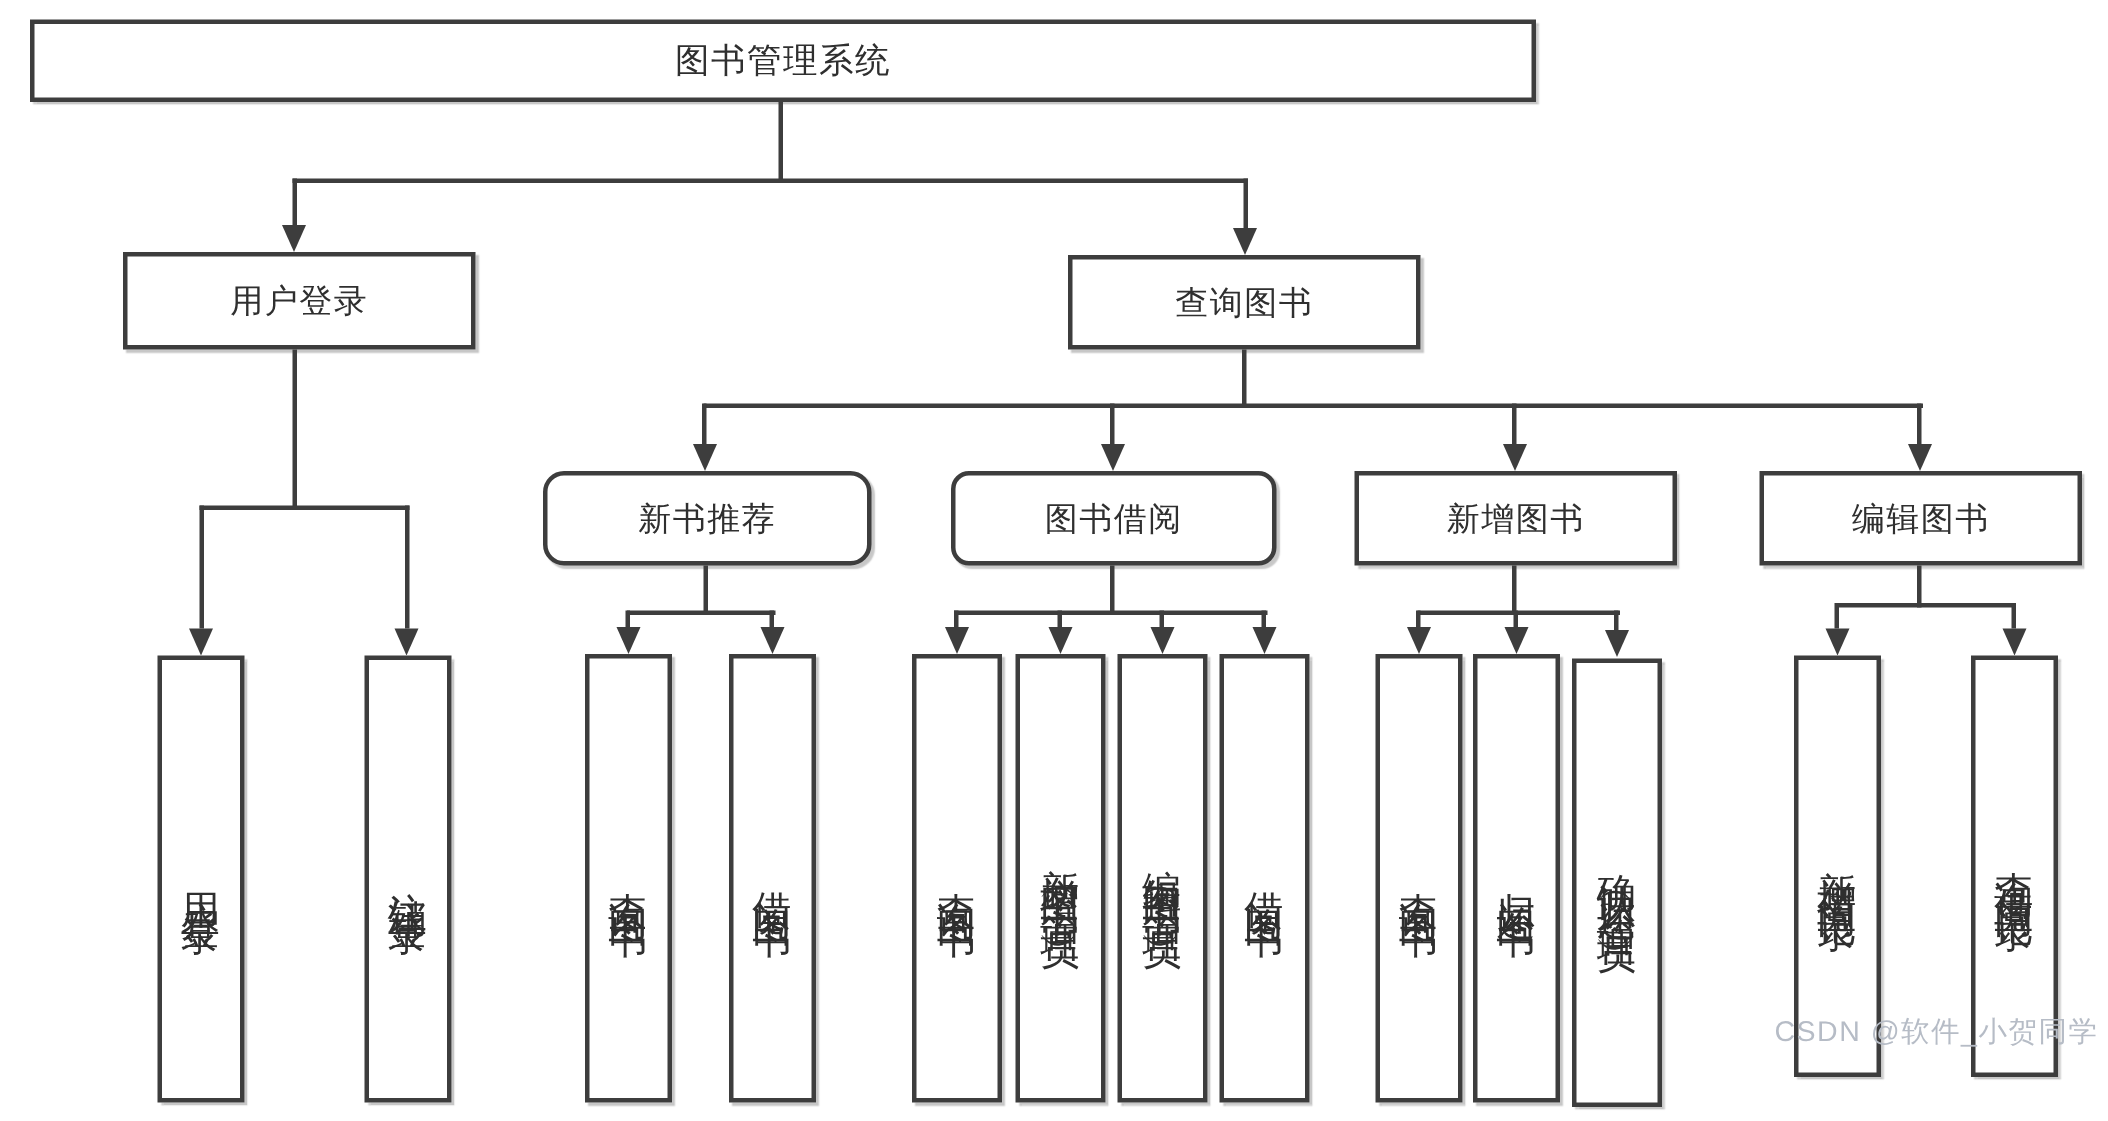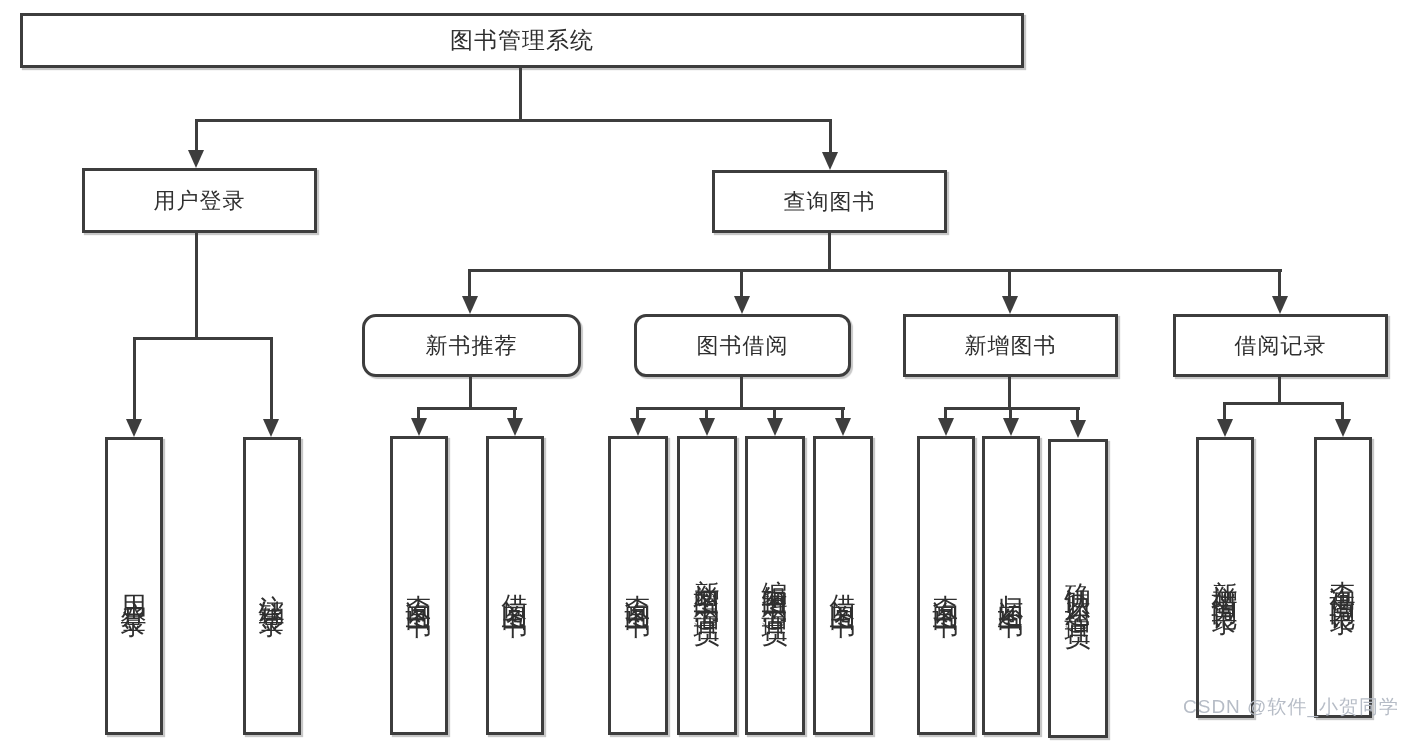--- a/index.html
+++ b/index.html
@@ -19,21 +19,21 @@
     font-size:26px;letter-spacing:6px;line-height:1;white-space:nowrap;
   }
   .vl{position:absolute;width:3px;background:#3d3d3d;}
   .hl{position:absolute;height:3px;background:#3d3d3d;}
   .ar{
     position:absolute;width:0;height:0;
     border-left:8px solid transparent;border-right:8px solid transparent;
     border-top:18px solid #3d3d3d;
   }
   .watermark{
-    position:absolute;left:1183px;top:694px;z-index:5;
+    position:absolute;left:1183px;top:675px;z-index:5;
     font-size:19px;letter-spacing:1px;color:#b6bcc6;white-space:nowrap;
   }
 </style>
 </head>
 <body>
 
 <div class="canvas">
 
   <div class="box root" style="left:20px;top:13px;width:1004px;height:55px;">
     <span class="hlabel">图书管理系统</span>
@@ -81,21 +81,21 @@
   <div class="box" style="left:362px;top:314px;width:219px;height:63px;border-radius:14px;">
     <span class="hlabel">新书推荐</span>
   </div>
   <div class="box" style="left:634px;top:314px;width:217px;height:63px;border-radius:12px;">
     <span class="hlabel">图书借阅</span>
   </div>
   <div class="box" style="left:903px;top:314px;width:215px;height:63px;">
     <span class="hlabel">新增图书</span>
   </div>
   <div class="box" style="left:1173px;top:314px;width:215px;height:63px;">
-    <span class="hlabel">借阅记录</span>
+    <span class="hlabel">编辑图书</span>
   </div>
 
   <div class="vl" style="left:469px;top:377px;height:31px;"></div>
   <div class="hl" style="left:418px;top:407px;width:99px;"></div>
   <div class="vl" style="left:417px;top:407px;height:12px;"></div>
   <div class="ar" style="left:411px;top:418px;"></div>
   <div class="vl" style="left:513px;top:407px;height:12px;"></div>
   <div class="ar" style="left:507px;top:418px;"></div>
   <div class="box" style="left:390px;top:436px;width:58px;height:299px;">
     <span class="vlabel">查询图书</span>

